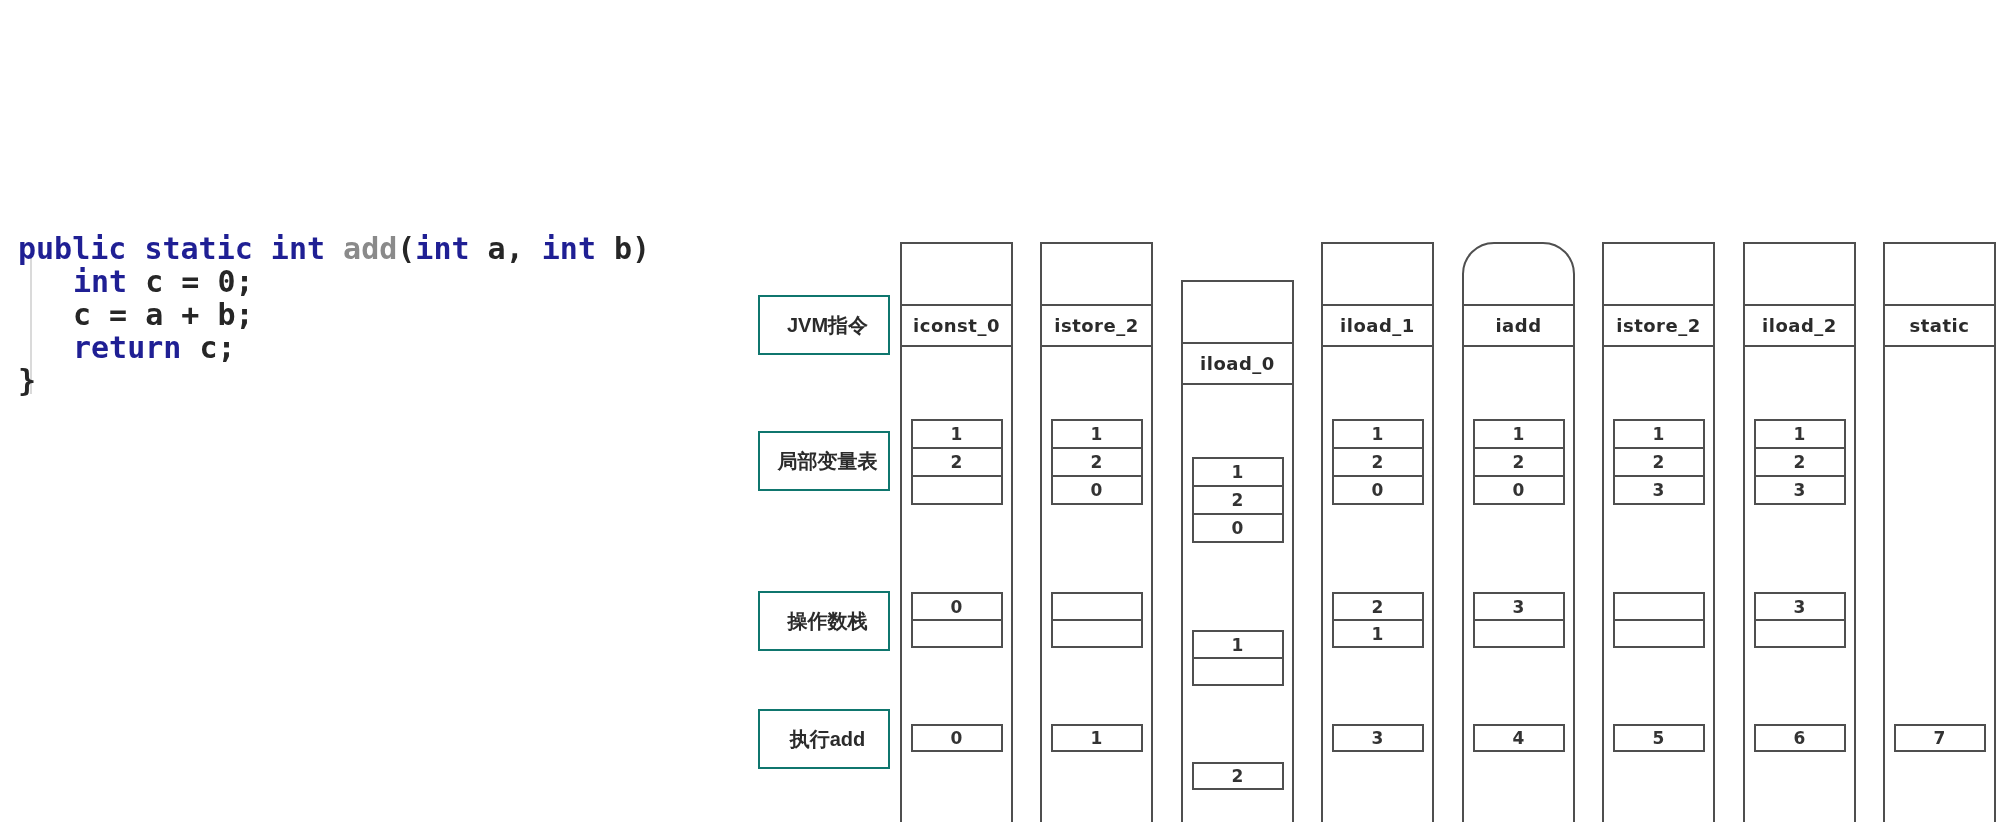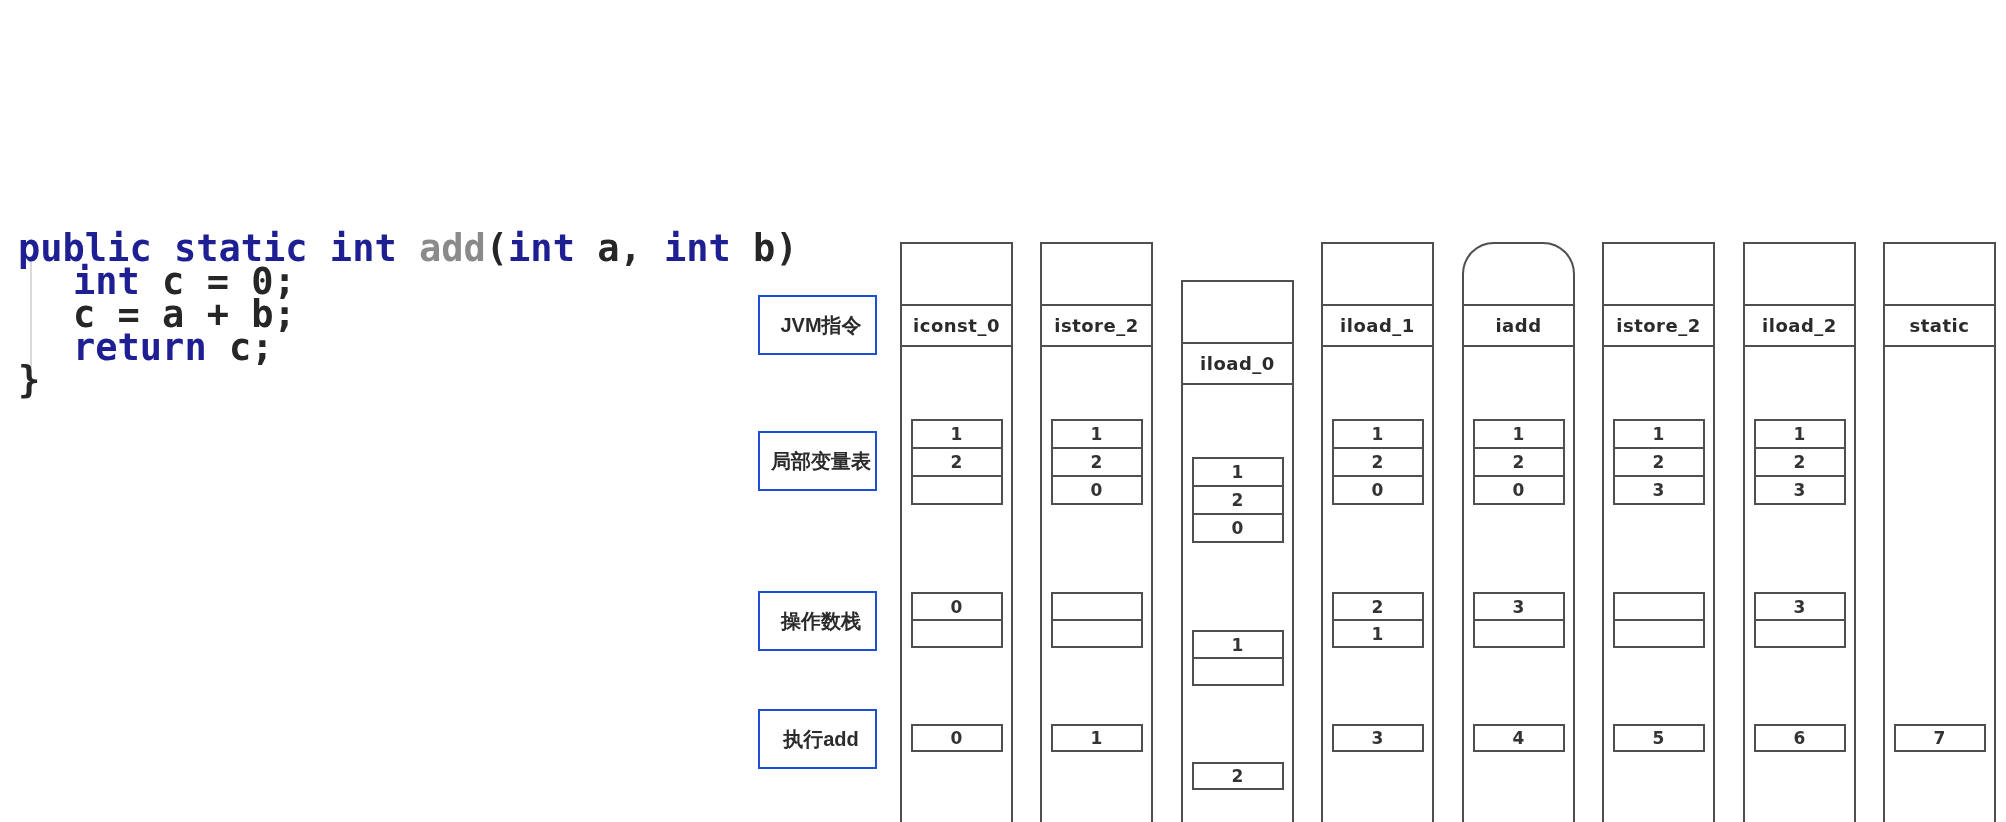--- a/index.html
+++ b/index.html
@@ -5,31 +5,31 @@
   html,body{margin:0;padding:0;background:#fff;}
   .canvas{position:relative;width:2006px;height:822px;background:#ffffff;overflow:hidden;
           font-family:"Liberation Sans",sans-serif;}
 
   
   .title{position:absolute;left:98px;top:25px;font-size:56px;line-height:58px;
          font-weight:700;color:#3a3a3a;letter-spacing:1px;}
 
   
   .code{position:absolute;left:18px;top:232px;font-family:"DejaVu Sans Mono",monospace;
-        font-weight:700;font-size:37px;line-height:33px;white-space:pre;}
+        font-weight:700;font-size:30px;line-height:33px;white-space:pre;}
   .code-line{height:33px;}
   .code-line.indent{padding-left:55px;}
   .tok-keyword{color:#1f1f94;}
   .tok-method{color:#8a8a8a;}
   .tok-plain{color:#262626;}
   .indent-guide{position:absolute;left:30px;top:258px;width:2px;height:136px;background:#dadada;}
 
   
-  .row-label{position:absolute;left:758px;width:119px;height:60px;box-sizing:border-box;
-             border:2px solid #1d4ed8;background:#fff;display:flex;align-items:center;
+  .row-label{position:absolute;left:758px;width:132px;height:60px;box-sizing:border-box;
+             border:2px solid #0f766e;background:#fff;display:flex;align-items:center;
              justify-content:center;font-size:20px;font-weight:700;color:#2b2b2b;padding-left:7px;}
   .rl-0{top:295px}.rl-1{top:431px}.rl-2{top:591px}.rl-3{top:709px}
 
   
   .col{position:absolute;top:242px;width:113px;height:702px;box-sizing:border-box;
        border:2px solid #4f4f4f;background:#fff;}
   .col.dashed-bottom{border-bottom-style:dashed;}
   .band{position:absolute;left:0;right:0;top:60px;height:43px;box-sizing:border-box;
         border-top:2px solid #4f4f4f;border-bottom:2px solid #4f4f4f;
         display:flex;align-items:center;justify-content:center;}

